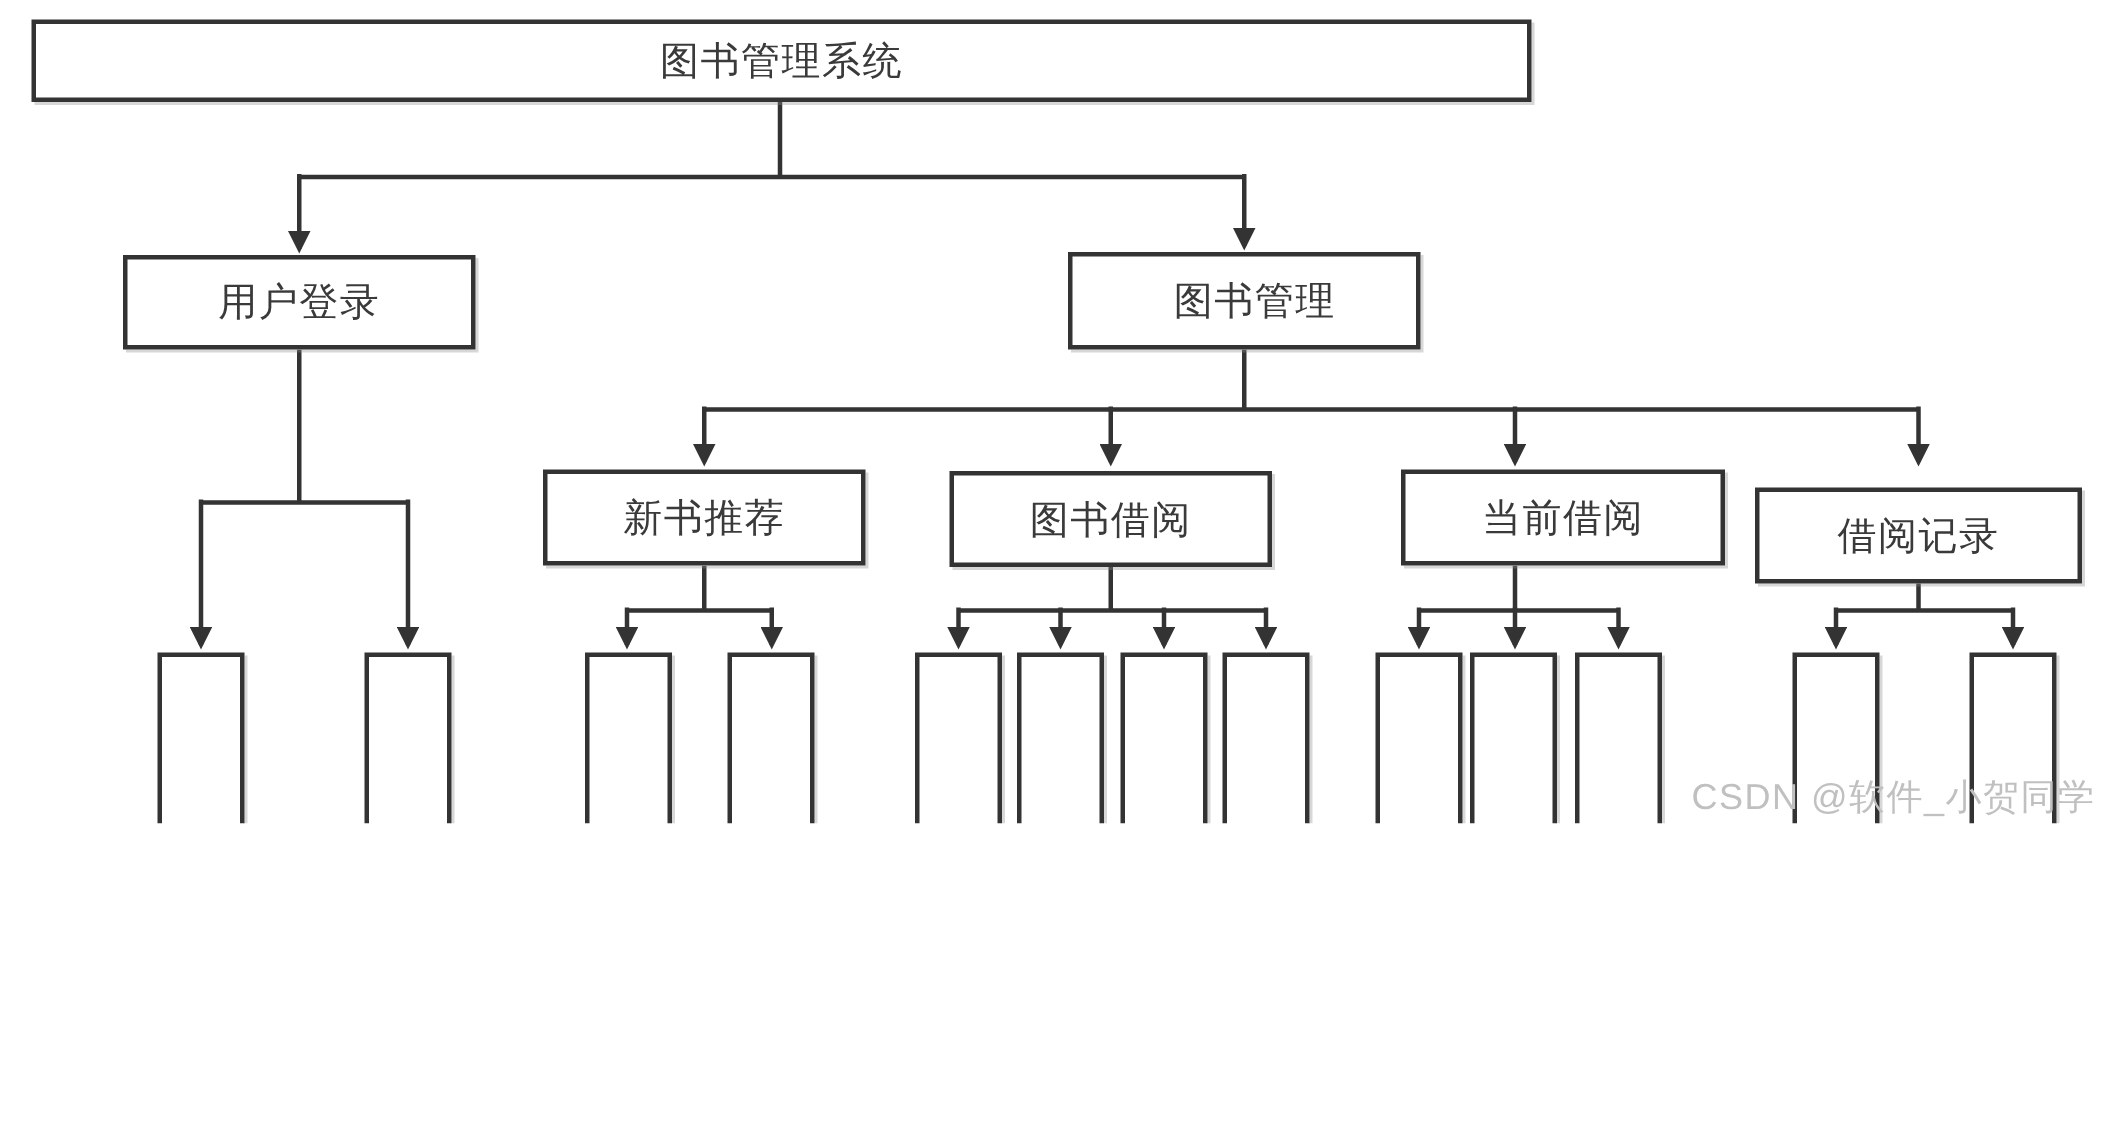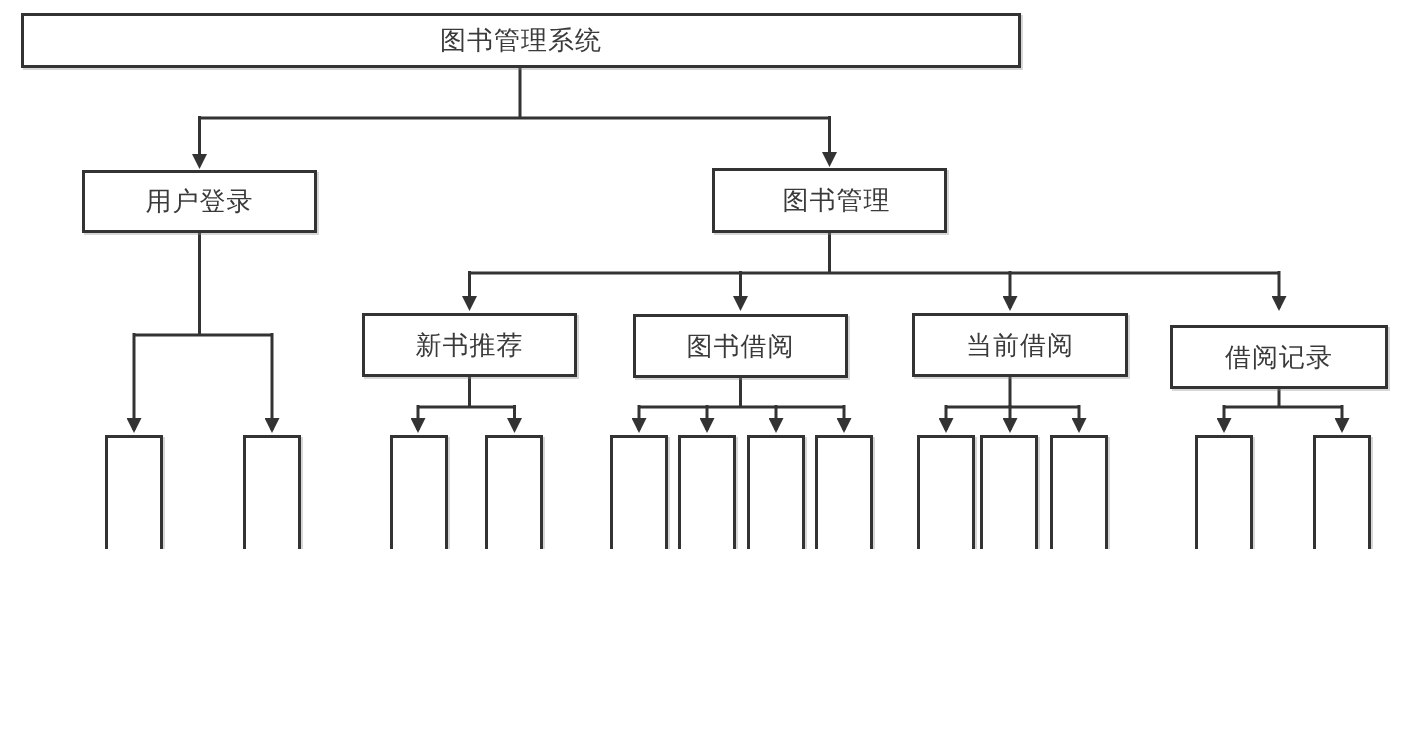--- a/index.html
+++ b/index.html
@@ -85,34 +85,35 @@
     <line class="edge" x1="1342" y1="405" x2="1342" y2="430" marker-end="url(#arw)"></line>
   </svg>
 
   <div class="node h-node" style="left:21px;top:13px;width:1000px;height:55px;">图书管理系统</div>
 
   <div class="node h-node" style="left:82px;top:170px;width:235px;height:63px;">用户登录</div>
   <div class="node h-node" style="left:712px;top:168px;width:235px;height:65px;padding-left:14px;">图书管理</div>
 
   <div class="node h-node" style="left:362px;top:313px;width:215px;height:64px;">新书推荐</div>
   <div class="node h-node" style="left:633px;top:314px;width:215px;height:64px;">图书借阅</div>
-  <div class="node h-node" style="left:912px;top:313px;width:216px;height:64px;font-family:Liberation Mono, monospace;">当前借阅</div>
+  <div class="node h-node" style="left:934px;top:313px;width:216px;height:64px;font-family:Liberation Mono, monospace;">当前借阅</div>
   <div class="node h-node" style="left:1170px;top:313px;width:218px;height:64px;margin-top:12px;">借阅记录</div>
 
   <div class="node v-node" style="left:105px;top:435px;width:58px;height:302px;">用户登录</div>
   <div class="node v-node" style="left:243px;top:435px;width:58px;height:302px;">注销登录</div>
 
   <div class="node v-node" style="left:390px;top:435px;width:58px;height:302px;">查询图书</div>
   <div class="node v-node" style="left:485px;top:435px;width:58px;height:302px;">借阅图书</div>
 
   <div class="node v-node" style="left:610px;top:435px;width:58px;height:302px;">查询图书</div>
   <div class="node v-node" style="left:678px;top:435px;width:58px;height:302px;">新增图书（管理员）</div>
   <div class="node v-node" style="left:747px;top:435px;width:58px;height:302px;">编辑图书（管理员）</div>
   <div class="node v-node" style="left:815px;top:435px;width:58px;height:302px;">借阅图书</div>
 
   <div class="node v-node" style="left:917px;top:435px;width:58px;height:302px;">查询图书</div>
   <div class="node v-node" style="left:980px;top:435px;width:58px;height:302px;">归还图书</div>
   <div class="node v-node" style="left:1050px;top:435px;width:58px;height:302px;">确认归还（管理员）</div>
 
   <div class="node v-node" style="left:1195px;top:435px;width:58px;height:302px;">新增借阅记录</div>
   <div class="node v-node" style="left:1313px;top:435px;width:58px;height:302px;">查询借阅记录</div>
 
+  <div class="watermark">CSDN @软件_小贺同学</div>
 </div>
 
 </body></html>

